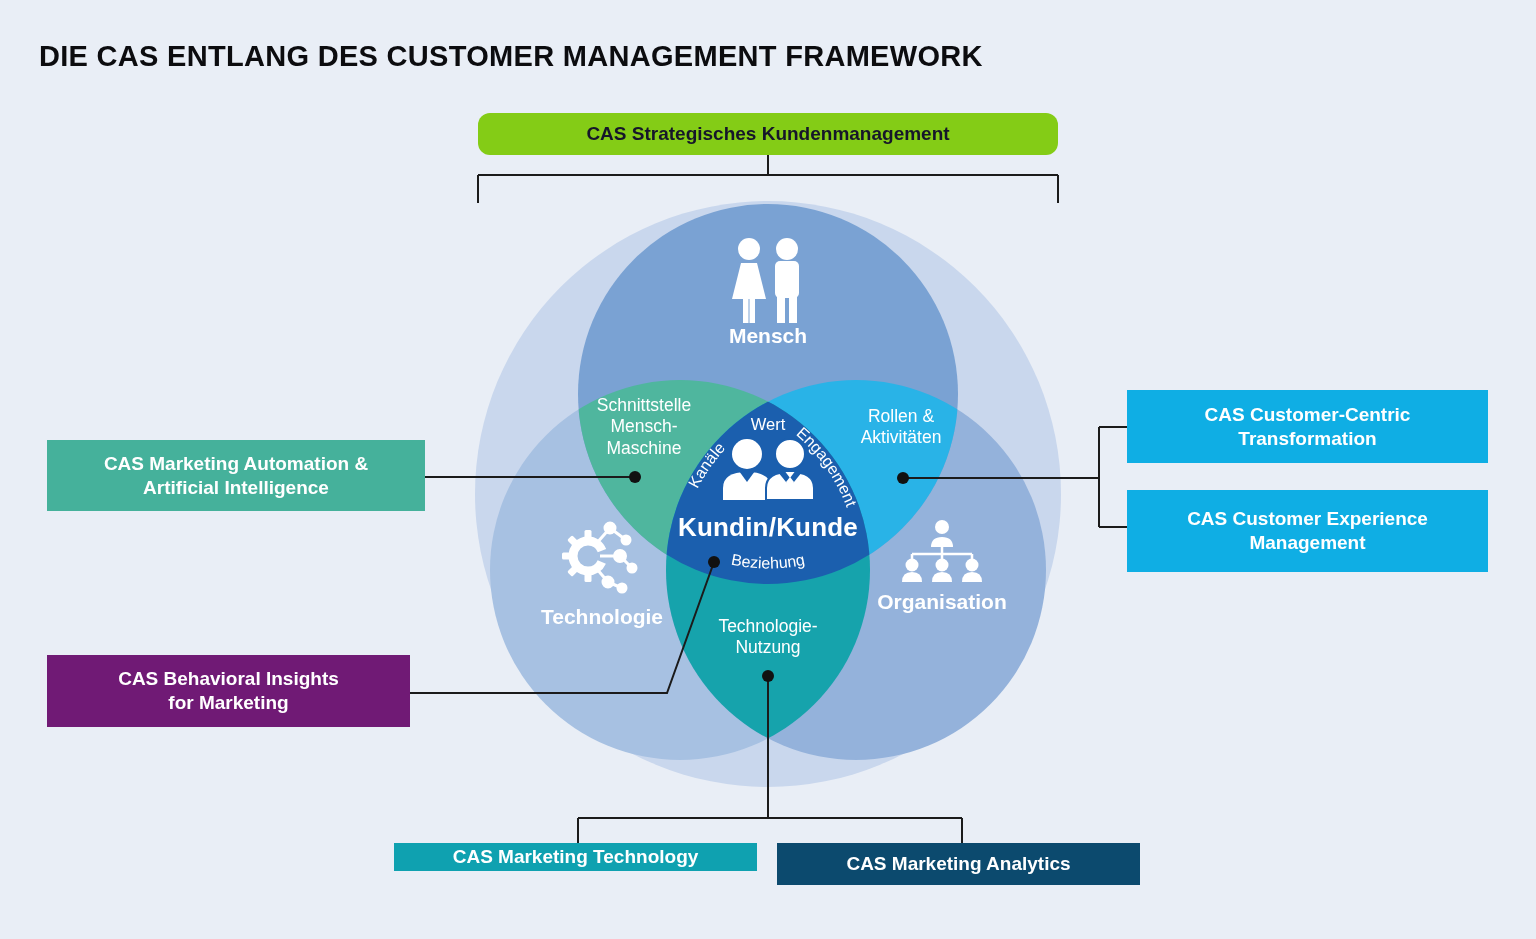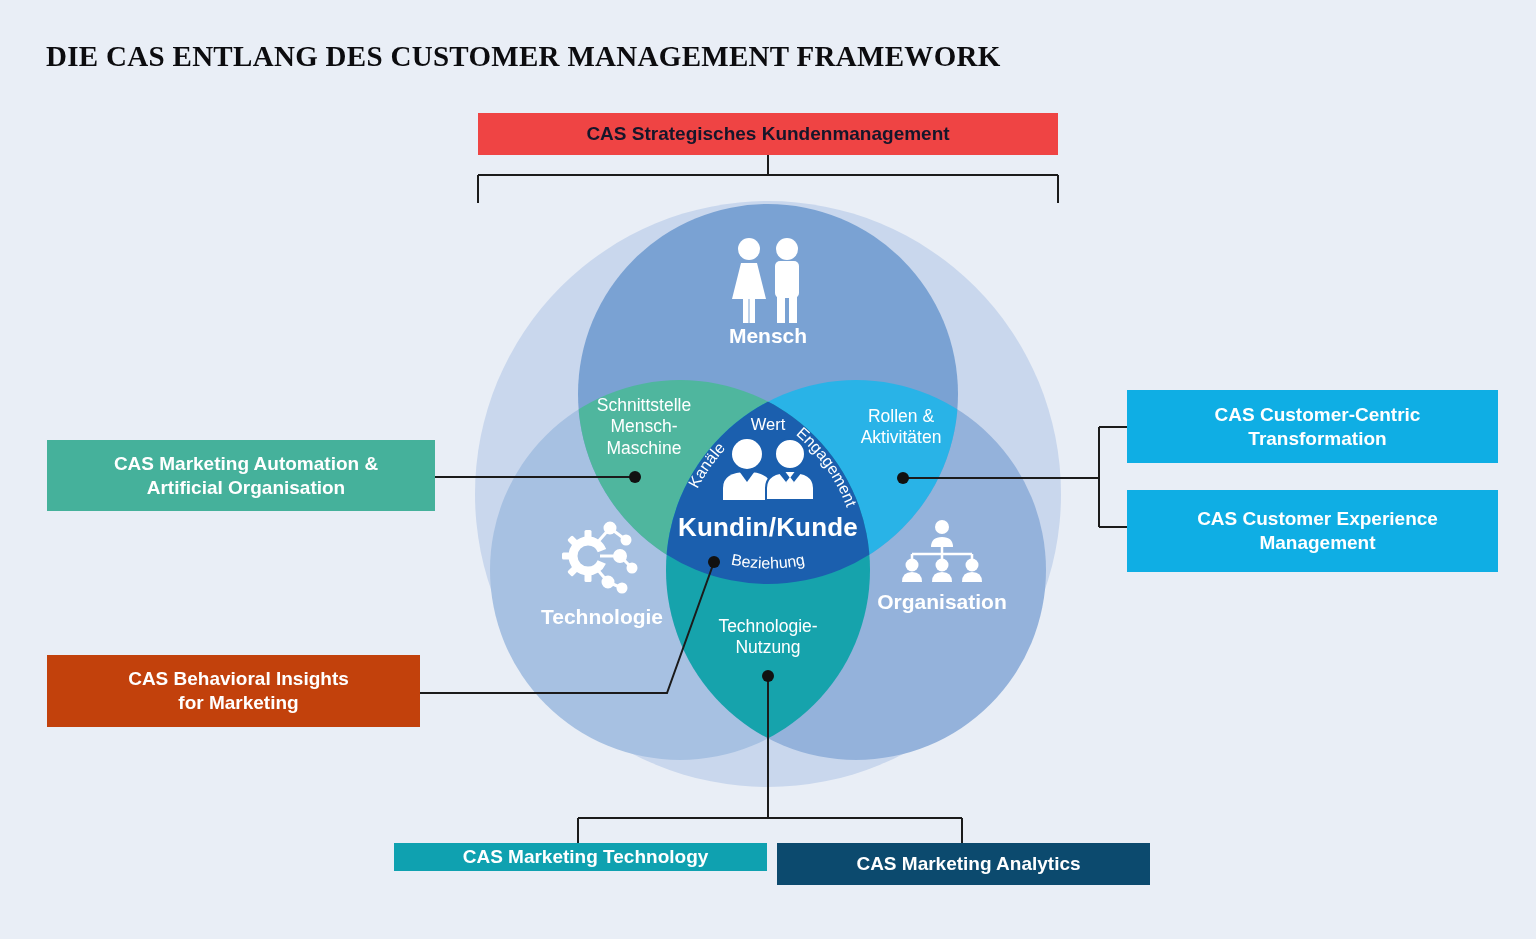--- a/index.html
+++ b/index.html
@@ -1,25 +1,25 @@
 <!DOCTYPE html>
 <html><head>
 <meta charset="utf-8">
 <style>
   html,body{margin:0;padding:0;}
   .stage{position:relative;width:1536px;height:939px;background:#E9EEF6;
          font-family:"Liberation Sans",sans-serif;overflow:hidden;}
-  .title{position:absolute;left:46px;top:40px;font-size:29px;font-weight:bold;
-         color:#0c0c0f;letter-spacing:.3px;font-family:Liberation Serif, serif;}
+  .title{position:absolute;left:39px;top:40px;font-size:29px;font-weight:bold;
+         color:#0c0c0f;letter-spacing:.3px;}
   .tbox{position:absolute;left:478px;top:113px;width:580px;height:42px;
         color:#16162a;font-weight:bold;font-size:19px;
         display:flex;align-items:center;justify-content:center;}
   .vbox{position:absolute;color:#fff;font-weight:bold;font-size:19px;line-height:1.26;
         display:flex;flex-direction:column;align-items:center;justify-content:center;
-        text-align:center;padding-left:10px;}
+        text-align:center;}
   #box-mai{left:47px;top:440px;width:378px;height:71px;align-items:center;}
   #box-bim{left:47px;top:655px;width:363px;height:72px;}
   #box-cct{left:1127px;top:390px;width:361px;height:73px;}
   #box-cem{left:1127px;top:490px;width:361px;height:82px;}
   #box-mtech{left:394px;top:843px;width:363px;height:28px;}
   #box-mana{left:777px;top:843px;width:363px;height:42px;}
   .olabel{position:absolute;transform:translate(-50%,-50%);color:#fff;font-size:17.5px;
           line-height:1.22;text-align:center;white-space:nowrap;}
   .clabel{position:absolute;transform:translate(-50%,-50%);color:#fff;
           font-size:21px;font-weight:bold;white-space:nowrap;}
@@ -148,30 +148,30 @@
     <g fill="#111">
       <circle cx="635" cy="477" r="6"></circle>
       <circle cx="903" cy="478" r="6"></circle>
       <circle cx="714" cy="562" r="6"></circle>
       <circle cx="768" cy="676" r="6"></circle>
     </g>
   </svg>
 
   <div class="title">DIE CAS ENTLANG DES CUSTOMER MANAGEMENT FRAMEWORK</div>
 
-  <div class="tbox" style="background-color: #ef4444;">
+  <div class="tbox" style="background-color: #84cc16; border-radius: 12px;">
     <span>CAS Strategisches Kundenmanagement</span>
   </div>
 
   <div class="vbox" id="box-mai" style="background-color: rgb(69, 177, 155);">
     <span class="line">CAS Marketing Automation &amp;</span>
-    <span class="line">Artificial Organisation</span>
-  </div>
-
-  <div class="vbox" id="box-bim" style="background-color: #c2410c;">
+    <span class="line">Artificial Intelligence</span>
+  </div>
+
+  <div class="vbox" id="box-bim" style="background-color: #701a75;">
     <span class="line">CAS Behavioral Insights</span>
     <span class="line">for Marketing</span>
   </div>
 
   <div class="vbox" id="box-cct" style="background-color: rgb(15, 174, 228);">
     <span class="line">CAS Customer-Centric</span>
     <span class="line">Transformation</span>
   </div>
 
   <div class="vbox" id="box-cem" style="background-color: rgb(15, 174, 228);">

